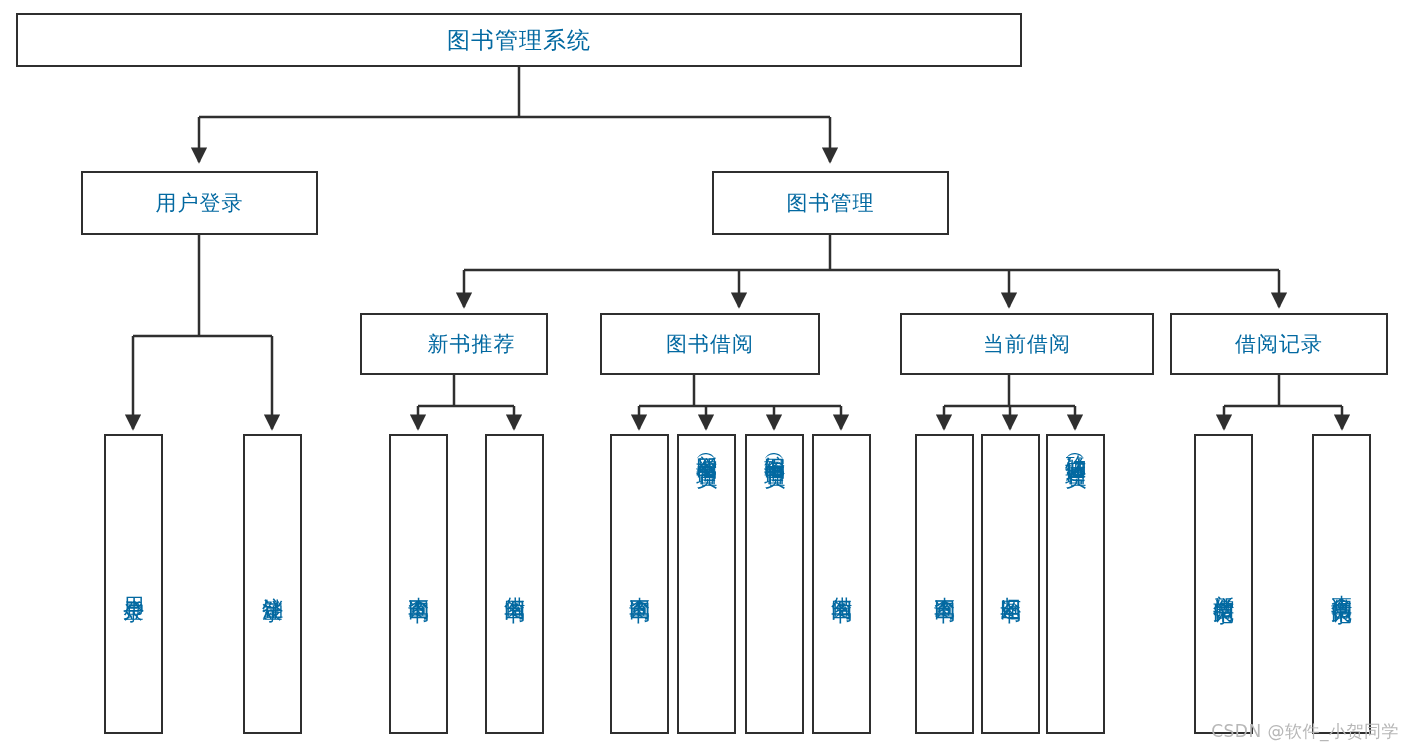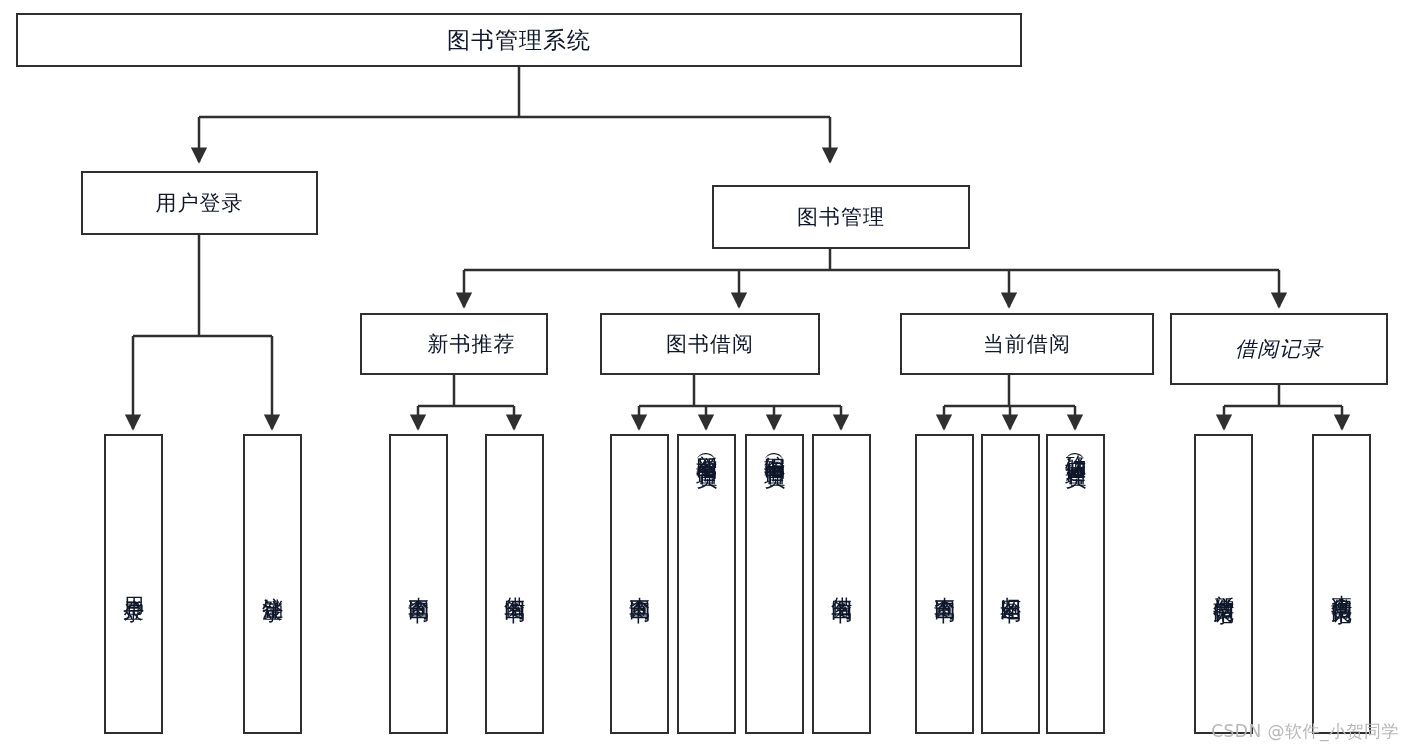--- a/index.html
+++ b/index.html
@@ -27,21 +27,21 @@
     pointer-events: none;
   }
   .node {
     position: absolute;
     box-sizing: border-box;
     border: 2.5px solid #2f2f2f;
     background: #ffffff;
     display: flex;
     align-items: center;
     justify-content: center;
-    color: #0f172a;
+    color: #0369a1;
     z-index: 2;
   }
   .node.root {
     font-size: 23px;
   }
   .node.lvl1 {
     font-size: 21px;
   }
   .node.lvl2 {
     font-size: 21px;
@@ -136,37 +136,37 @@
   </svg>
 
   <div class="node root" style="left:16px; top:13px; width:1006px; height:54px;">
     <span class="htext">图书管理系统</span>
   </div>
 
   <div class="node lvl1" style="left:81px; top:171px; width:237px; height:64px;">
     <span class="htext">用户登录</span>
   </div>
 
-  <div class="node lvl1" style="left:712px; top:185px; width:258px; height:64px;">
+  <div class="node lvl1" style="left:712px; top:171px; width:237px; height:64px;">
     <span class="htext">图书管理</span>
   </div>
 
   <div class="node lvl2" style="left:360px; top:313px; width:188px; height:62px;padding-left:35px;">
     <span class="htext">新书推荐</span>
   </div>
 
   <div class="node lvl2" style="left:600px; top:313px; width:220px; height:62px;">
     <span class="htext">图书借阅</span>
   </div>
 
   <div class="node lvl2" style="left:900px; top:313px; width:254px; height:62px;">
     <span class="htext">当前借阅</span>
   </div>
 
-  <div class="node lvl2" style="left:1170px; top:313px; width:218px; height:72px;font-style:italic;">
+  <div class="node lvl2" style="left:1170px; top:313px; width:218px; height:62px;">
     <span class="htext">借阅记录</span>
   </div>
 
   <div class="node leaf mid" style="left:104px; top:434px; width:59px; height:300px;">
     <span class="vtext">用户登录</span>
   </div>
 
   <div class="node leaf mid" style="left:243px; top:434px; width:59px; height:300px;">
     <span class="vtext">注销登录</span>
   </div>

